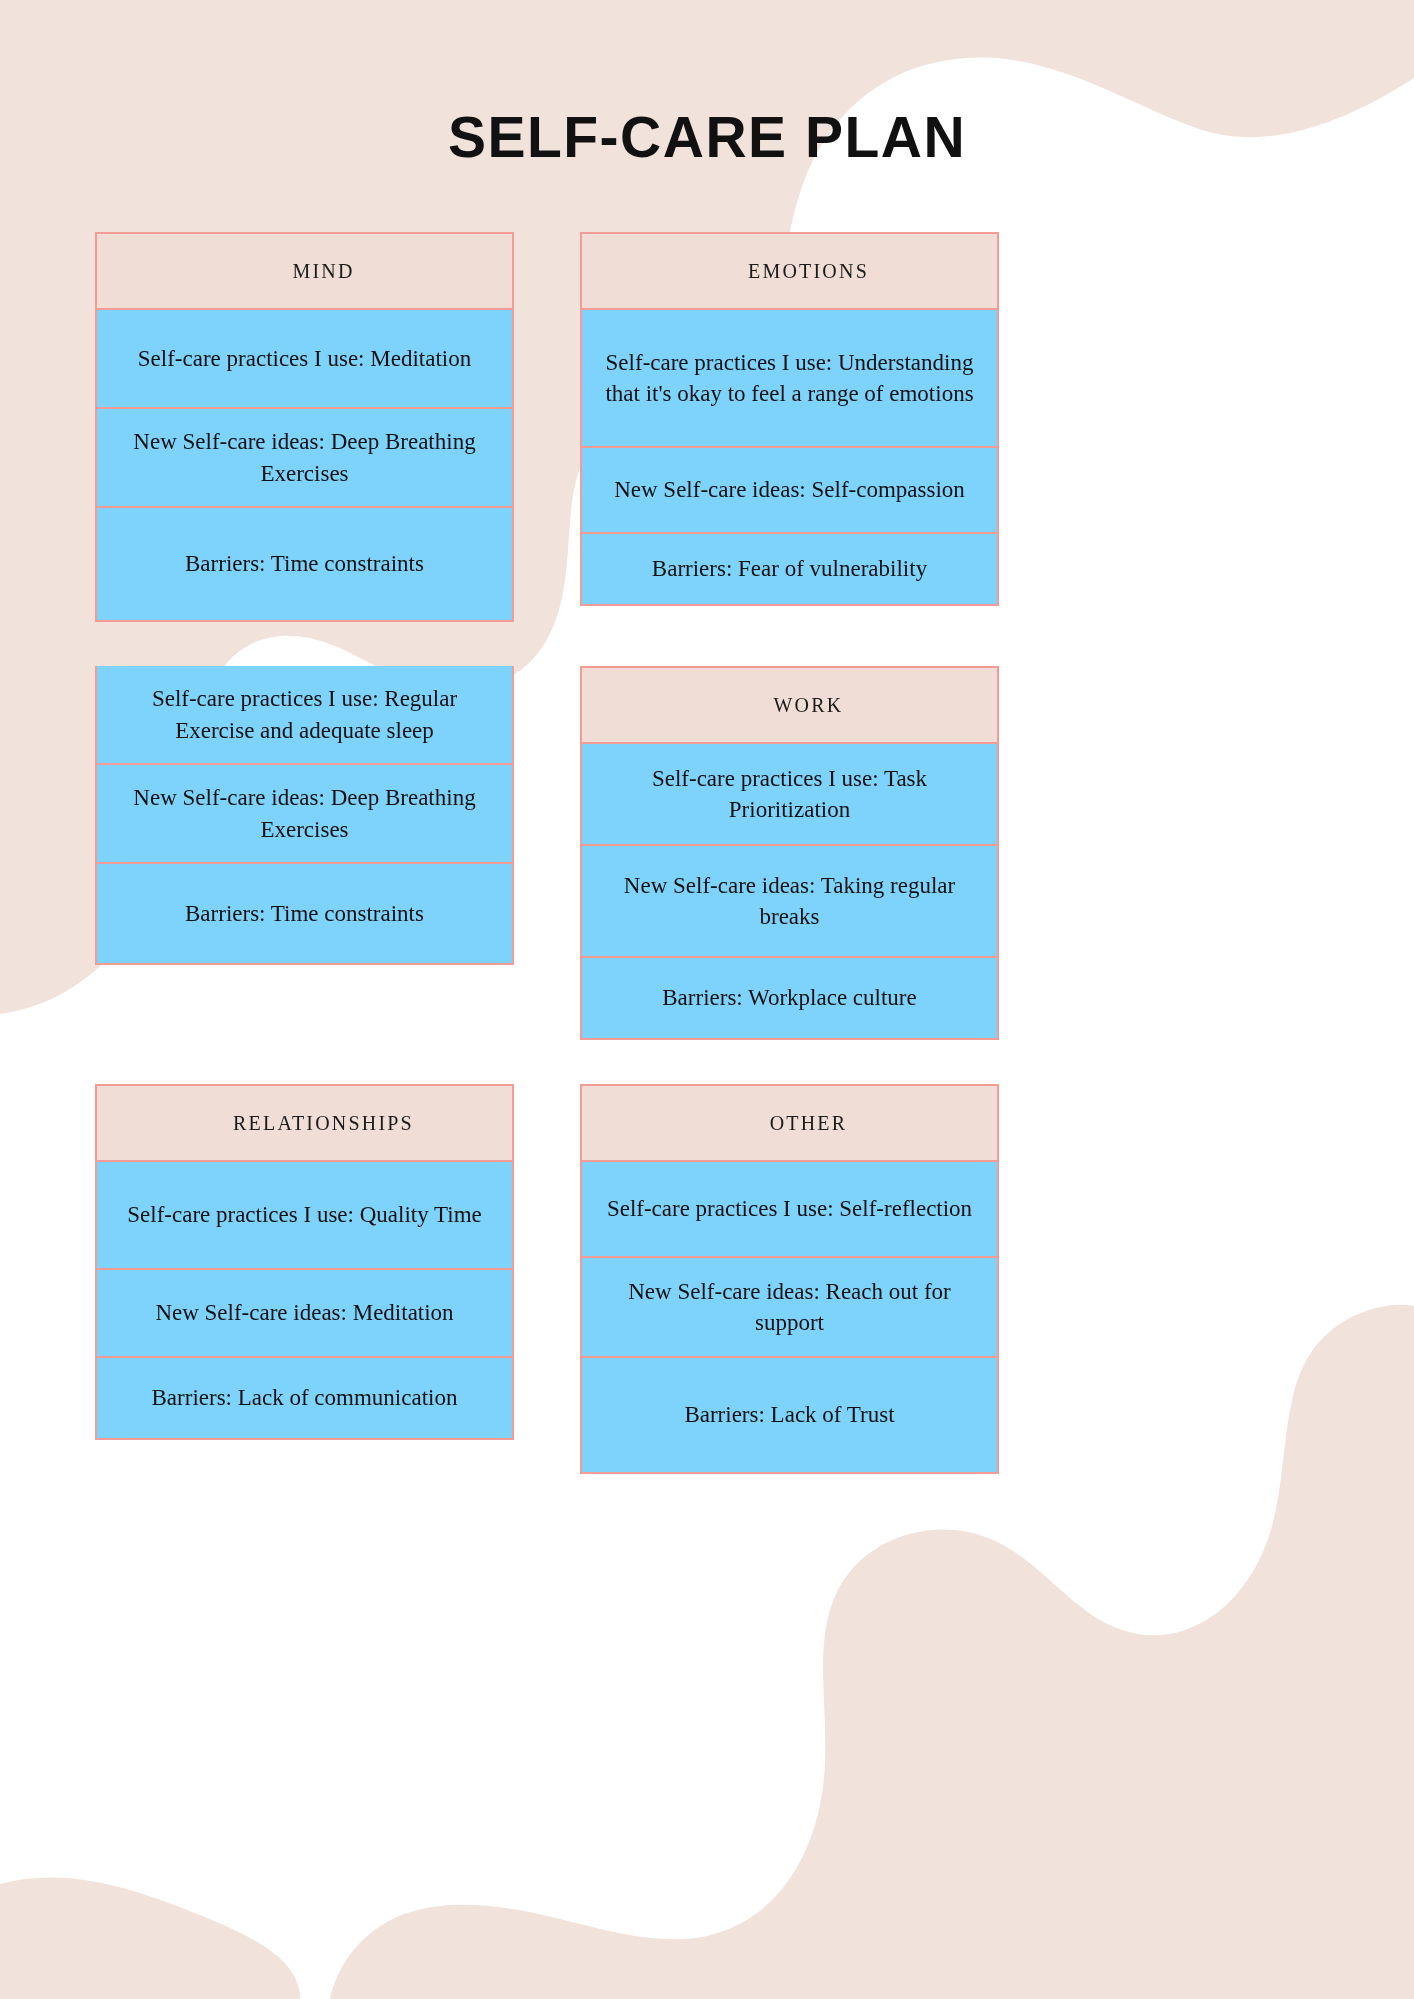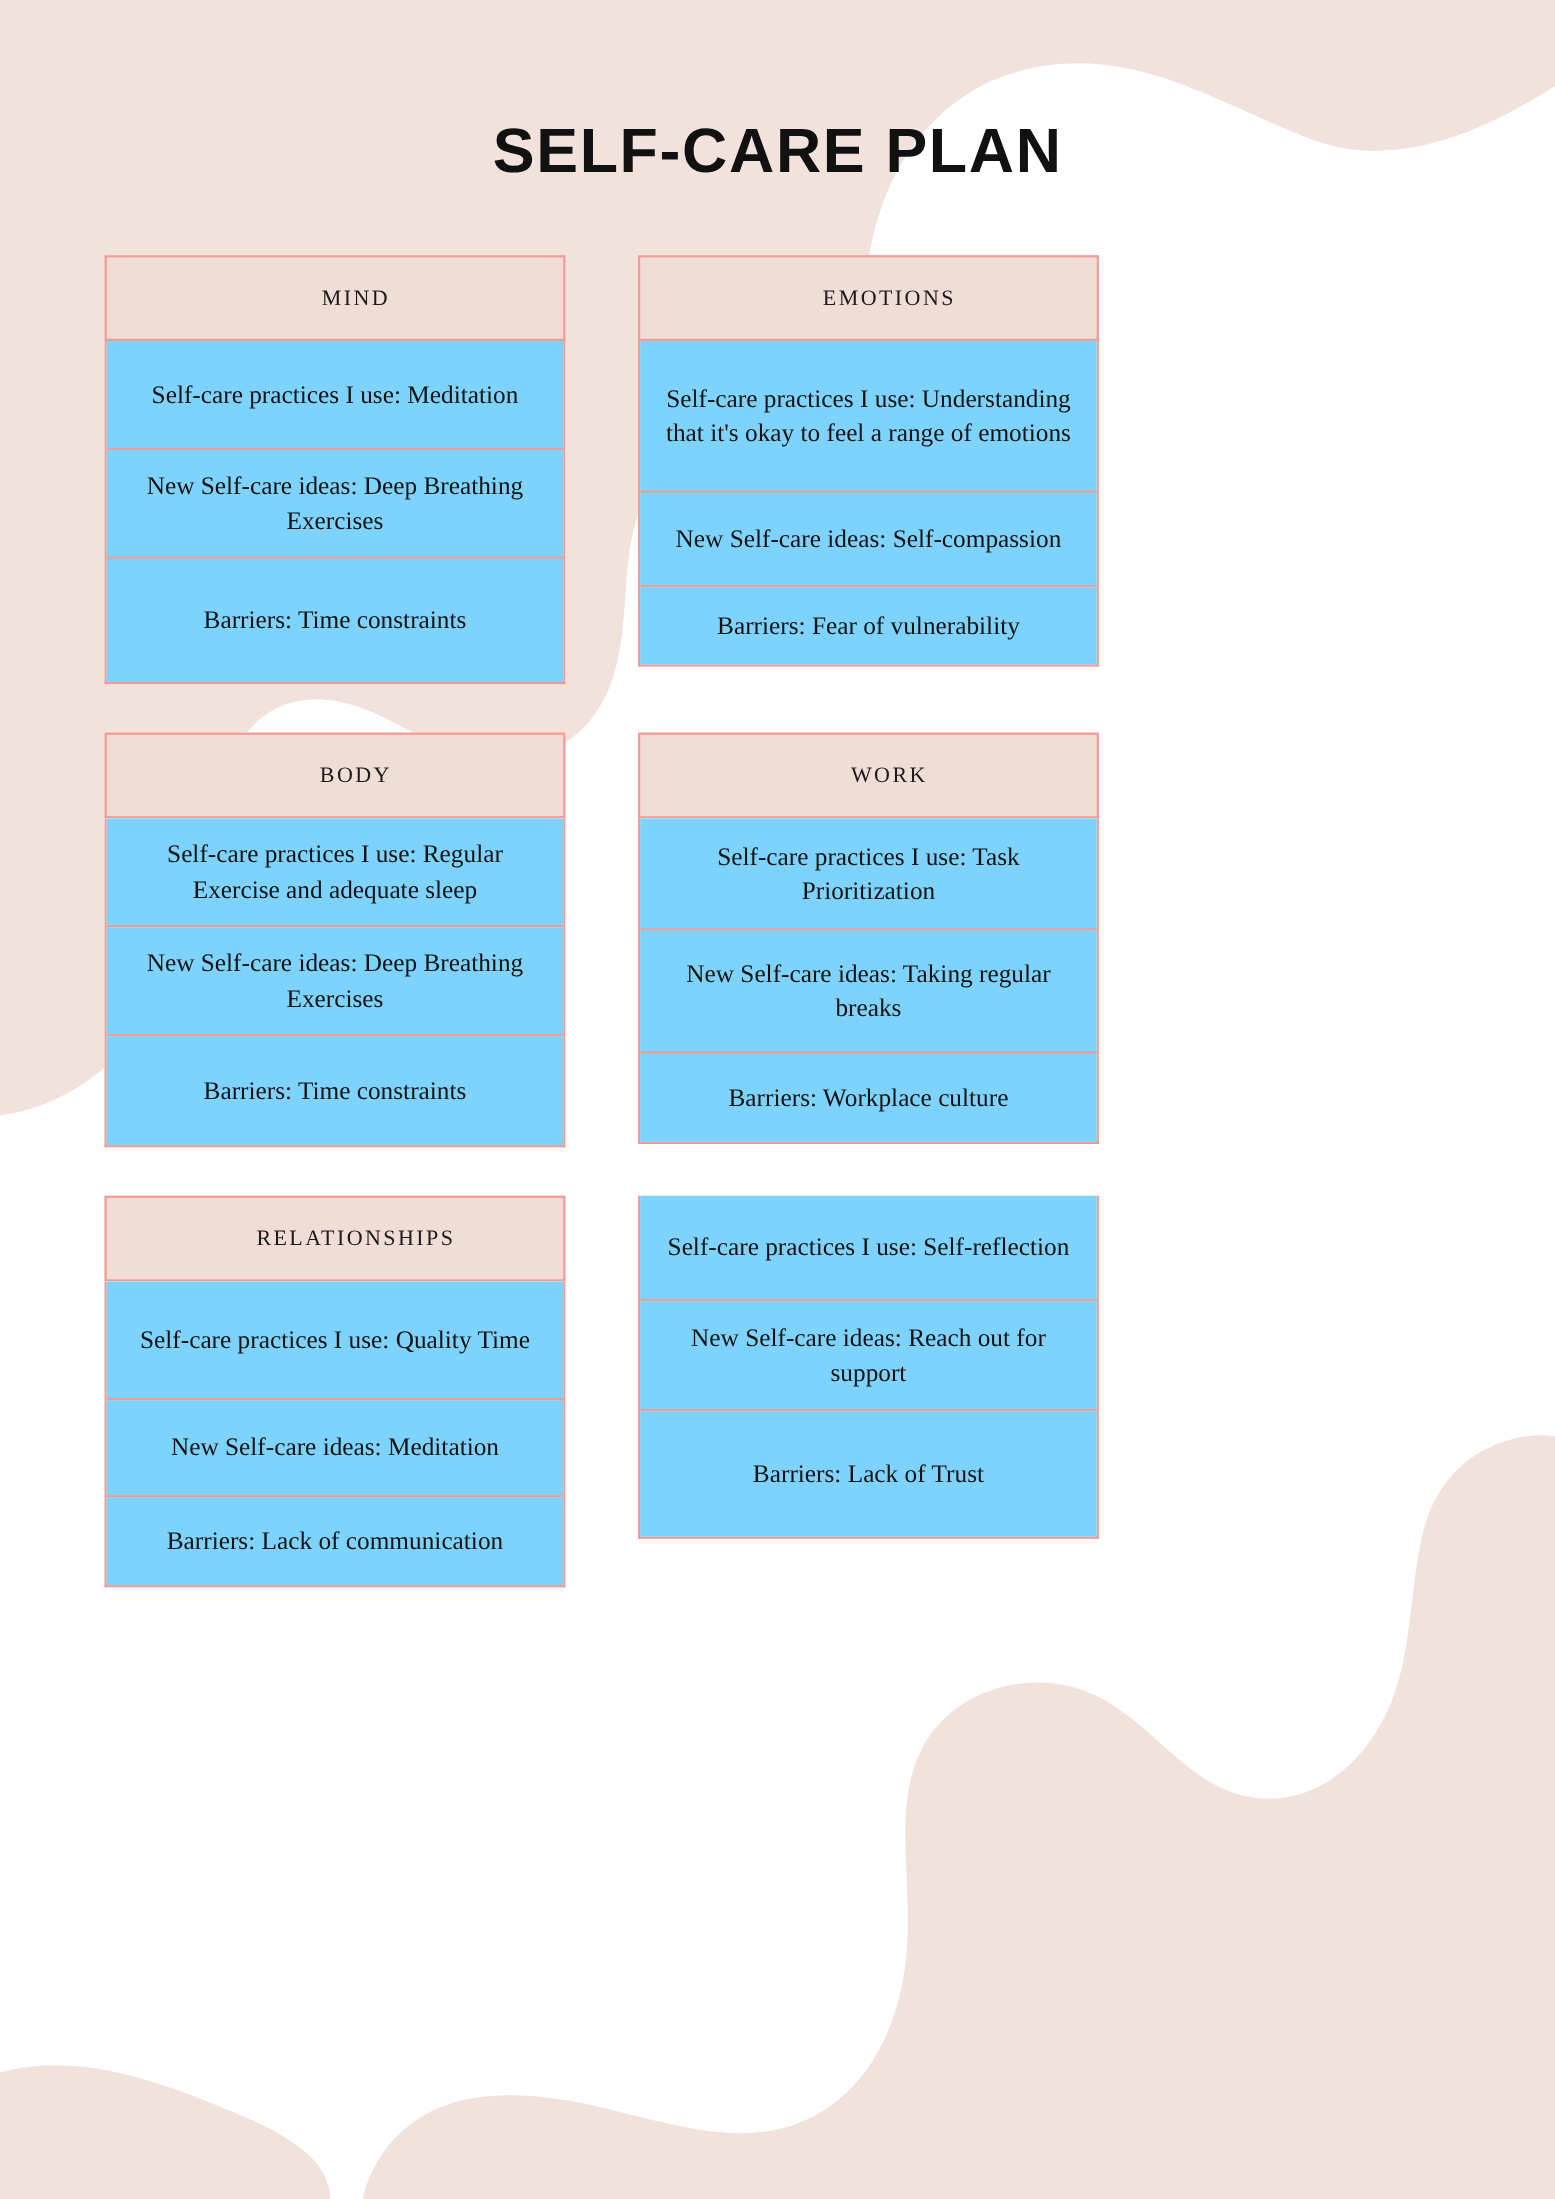--- a/index.html
+++ b/index.html
@@ -210,23 +210,20 @@
           <div class="card-row r-70">
             <span class="card-row-text">Barriers: Fear of vulnerability</span>
           </div>
         </div>
       </div>
     </div>
 
     <div class="grid-row">
 
       <div class="card col-left">
-        <div class="card-header h-98">
-          <span class="card-header-label">BODY</span>
-        </div>
         <div class="card-body">
           <div class="card-row r-99">
             <span class="card-row-text">Self-care practices I use: Regular Exercise and adequate sleep</span>
           </div>
           <div class="card-row r-99">
             <span class="card-row-text">New Self-care ideas: Deep Breathing Exercises</span>
           </div>
           <div class="card-row r-99">
             <span class="card-row-text">Barriers: Time constraints</span>
           </div>
@@ -264,20 +261,23 @@
           <div class="card-row r-88" style="height:88px">
             <span class="card-row-text">New Self-care ideas: Meditation</span>
           </div>
           <div class="card-row r-80" style="height:80px">
             <span class="card-row-text">Barriers: Lack of communication</span>
           </div>
         </div>
       </div>
 
       <div class="card">
+        <div class="card-header h-98">
+          <span class="card-header-label">OTHER</span>
+        </div>
         <div class="card-body">
           <div class="card-row r-96" style="height:96px">
             <span class="card-row-text">Self-care practices I use: Self-reflection</span>
           </div>
           <div class="card-row r-100" style="height:100px">
             <span class="card-row-text">New Self-care ideas: Reach out for support</span>
           </div>
           <div class="card-row r-98" style="height:114px">
             <span class="card-row-text">Barriers: Lack of Trust</span>
           </div>

